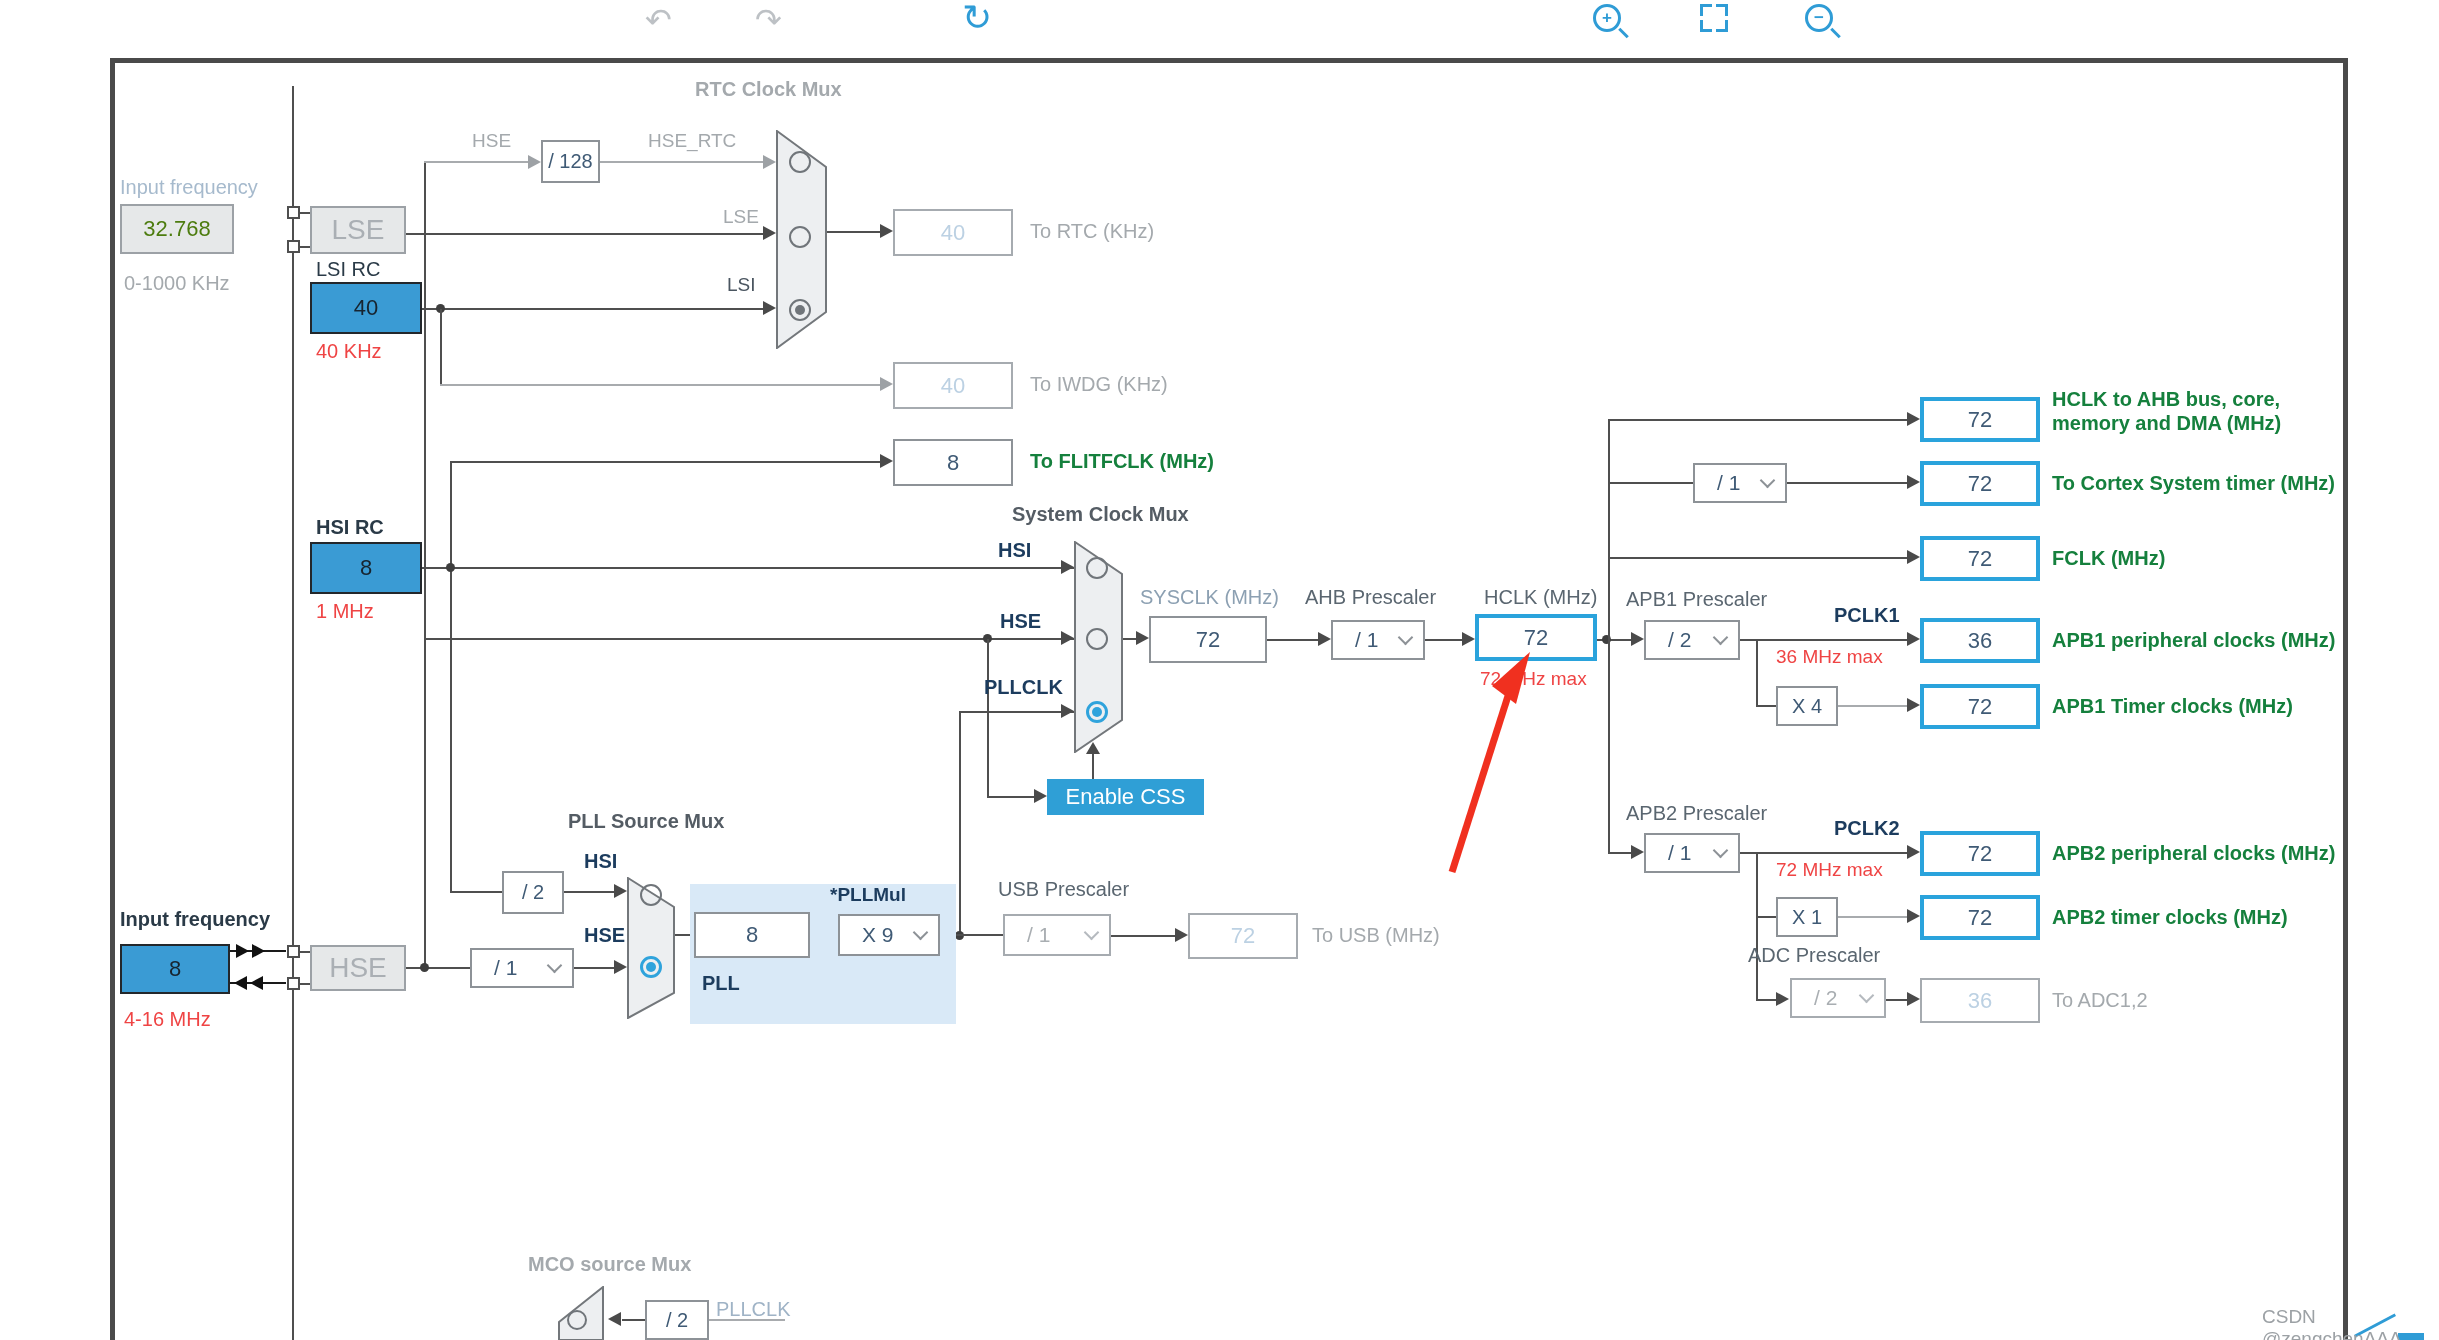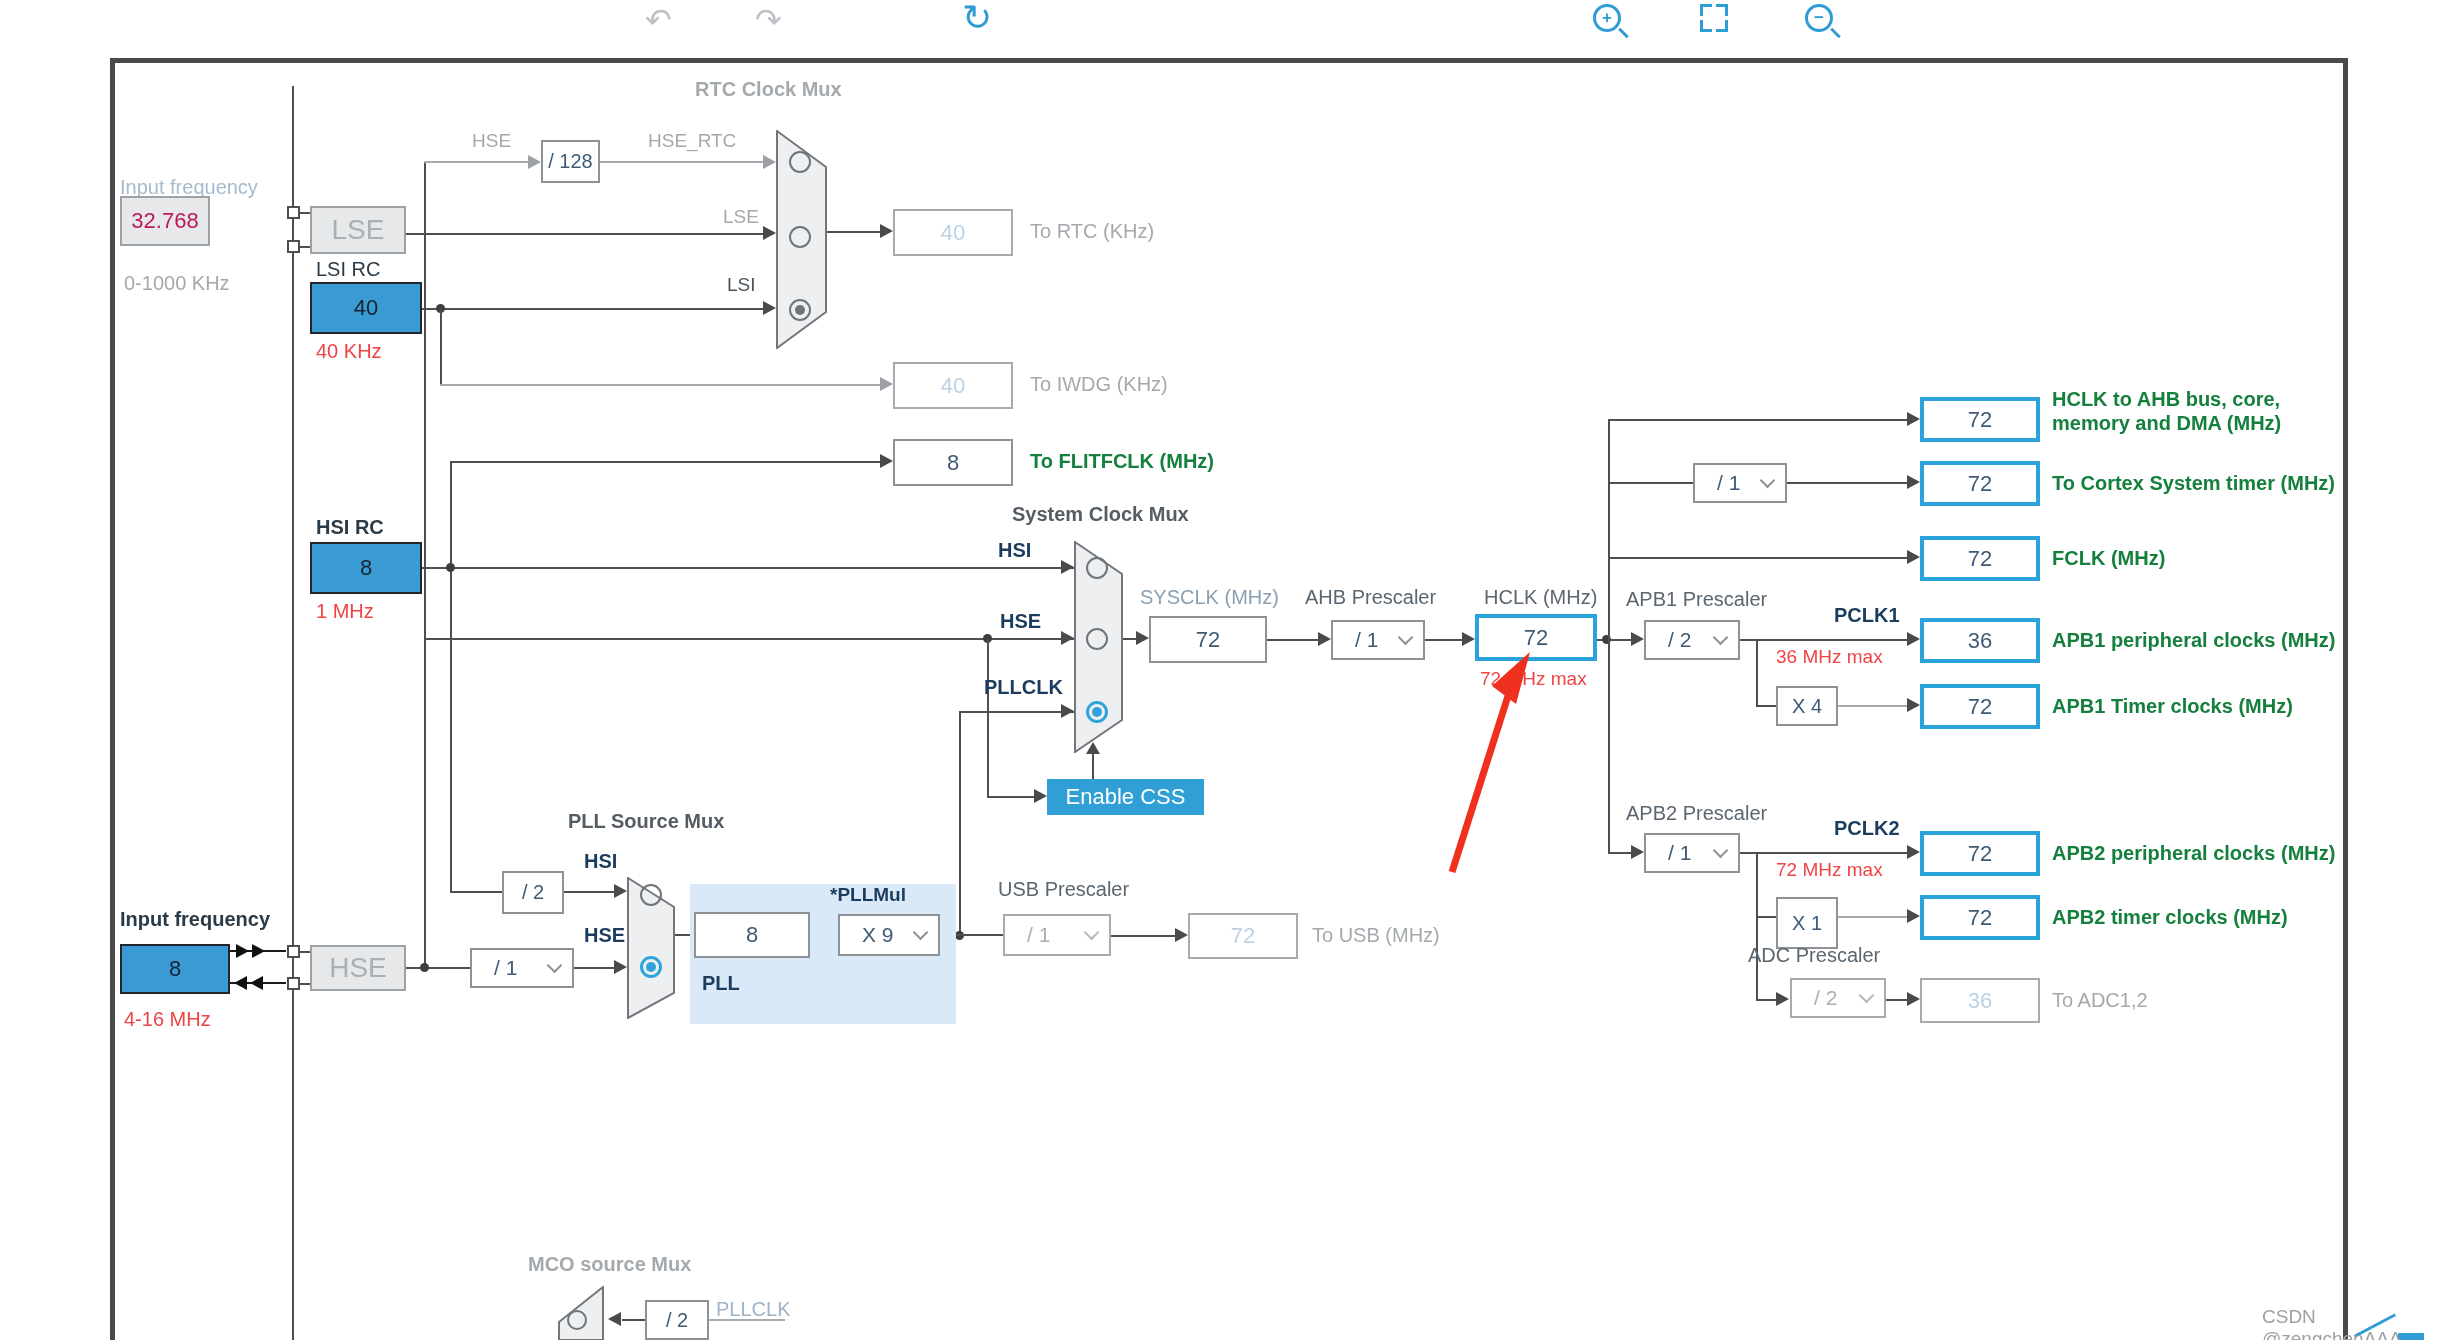--- a/index.html
+++ b/index.html
@@ -203,21 +203,21 @@
     <div class="hl" style="left:300px;top:246px;width:10px"></div>
     <div class="hl" style="left:300px;top:951px;width:10px"></div>
     <div class="hl" style="left:300px;top:983px;width:10px"></div>
 
     <div class="hl" style="left:622px;top:1319px;width:23px"></div>
     <div class="arl" style="left:608px;top:1312px"></div>
     <div class="hl g" style="left:709px;top:1319px;width:76px"></div>
   </div>
 
   <div class="lab c-lblue" style="left:120px;top:176px">Input frequency</div>
-  <div class="vbox" style="left:120px;top:196px;width:90px;height:50px;background:#E6E8E9;color:#be185d;border-color:#9CA1A6">32.768</div>
+  <div class="vbox" style="left:120px;top:204px;width:114px;height:50px;background:#E6E8E9;color:#4d7c0f;border-color:#9CA1A6">32.768</div>
   <div class="lab c-grey" style="left:124px;top:272px">0-1000 KHz</div>
   <div class="greybtn" style="left:310px;top:206px;width:96px;height:48px">LSE</div>
   <div class="sq" style="left:287px;top:206px"></div>
   <div class="sq" style="left:287px;top:240px"></div>
   <div class="lab" style="left:316px;top:258px;color:#2A3A47;font-weight:normal">LSI RC</div>
   <div class="bluebox" style="left:310px;top:282px;width:112px;height:52px">40</div>
   <div class="lab c-blue" style="left:316px;top:340px">40 KHz</div>
 
   <div class="lab c-gtitle" style="left:695px;top:78px">RTC Clock Mux</div>
   <div class="lab c-grey f19" style="left:472px;top:130px">HSE</div>
@@ -293,21 +293,21 @@
 
   <div class="lab c-dgrey" style="left:1626px;top:802px">APB2 Prescaler</div>
   <div class="dd" style="left:1644px;top:833px;width:96px;height:40px">
       <span>/ 1</span>
       <span class="chev"></span>
     </div>
   <div class="lab c-navy" style="left:1834px;top:817px">PCLK2</div>
   <div class="lab c-blue f19" style="left:1776px;top:859px">72 MHz max</div>
   <div class="vbox hlb" style="left:1920px;top:831px;width:120px;height:45px">72</div>
   <div class="lab c-bdark" style="left:2052px;top:842px">APB2 peripheral clocks (MHz)</div>
-  <div class="vbox" style="left:1776px;top:897px;width:62px;height:52px;font-size:20px">X 1</div>
+  <div class="vbox" style="left:1776px;top:897px;width:62px;height:40px;font-size:20px">X 1</div>
   <div class="vbox hlb" style="left:1920px;top:895px;width:120px;height:45px">72</div>
   <div class="lab c-bdark" style="left:2052px;top:906px">APB2 timer clocks (MHz)</div>
   <div class="lab c-dgrey" style="left:1748px;top:944px">ADC Prescaler</div>
   <div class="dd dis" style="left:1790px;top:978px;width:96px;height:40px">
       <span>/ 2</span>
       <span class="chev" style="border-color:#B5BABF"></span>
     </div>
   <div class="vbox dis" style="left:1920px;top:978px;width:120px;height:45px">36</div>
   <div class="lab c-grey" style="left:2052px;top:989px">To ADC1,2</div>
 

